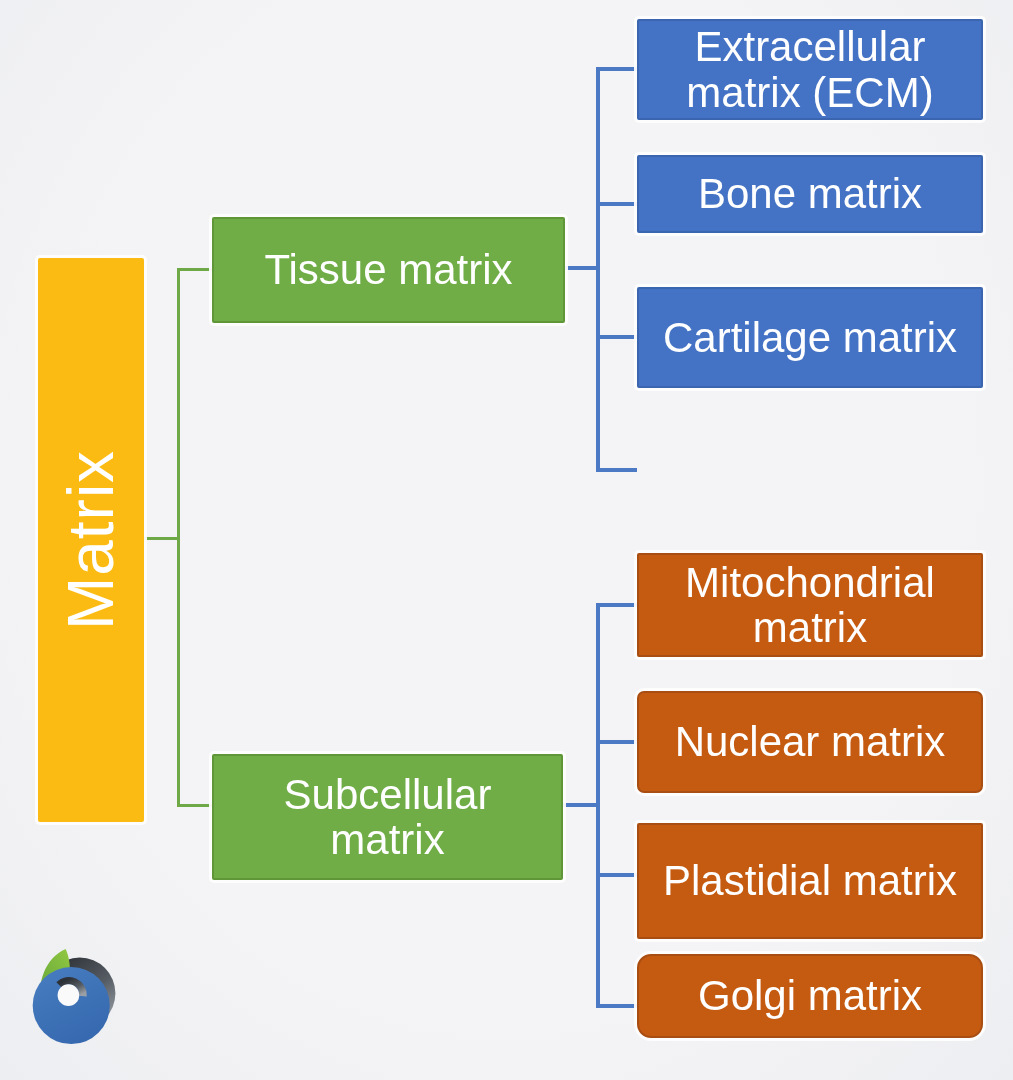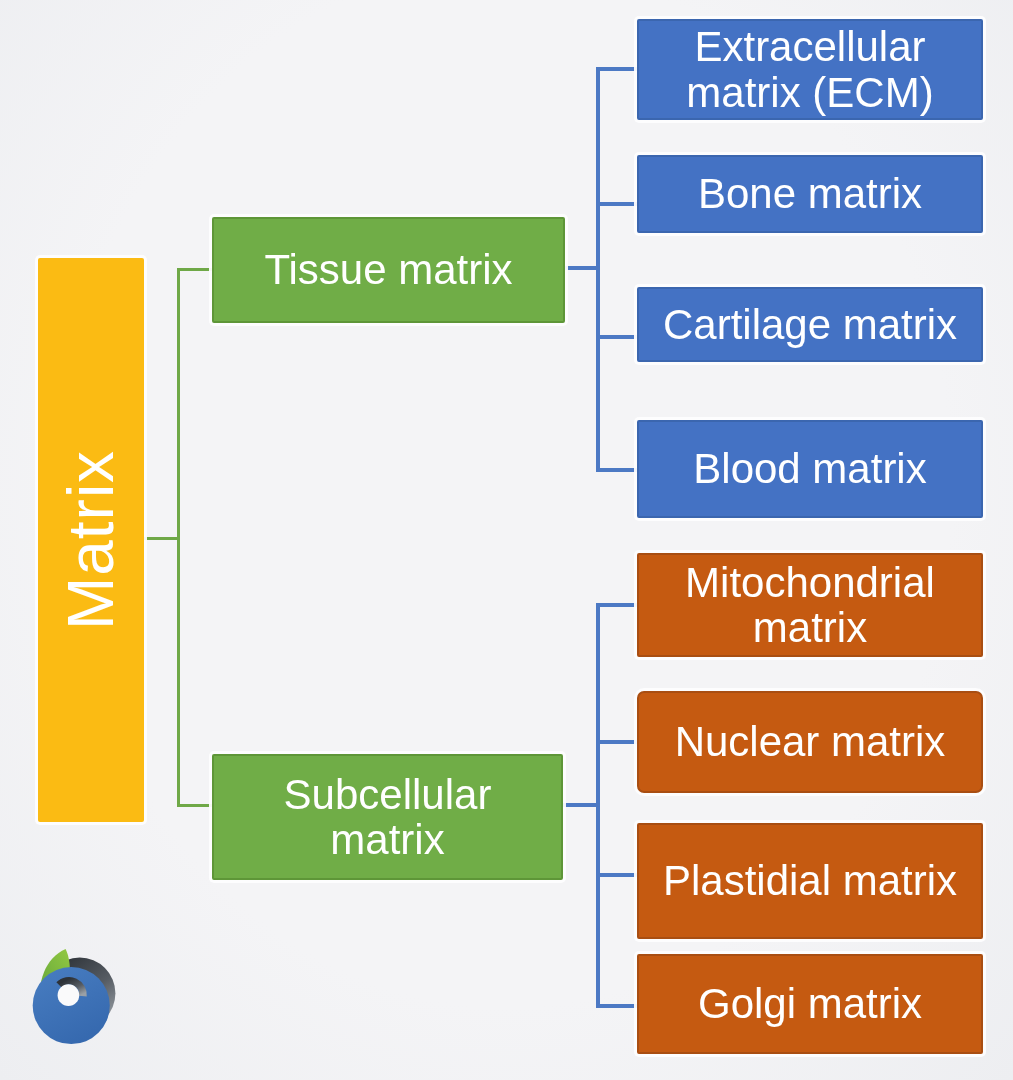--- a/index.html
+++ b/index.html
@@ -19,26 +19,26 @@
     left:212px; width:353px; background:var(--branch-fill);
     border:2px solid var(--branch-border); font-size:42px; line-height:1.08; padding:12px 14px;
   }
   .branch-0 { top:217px; height:106px; }
   .branch-1 { top:754px; width:351px; height:126px; }
   .child-node { left:637px; width:346px; font-size:42px; line-height:1.08; padding:0 12px;justify-content:center; }
   .tissue-child { background:var(--tissue-child-fill); border:2px solid var(--tissue-child-border); }
   .sub-child   { background:var(--subcellular-child-fill); border:2px solid var(--subcellular-child-border); }
   .t0 { top:19px;  height:101px; }
   .t1 { top:155px; height:78px;  }
-  .t2 { top:287px; height:75px; }
+  .t2 { top:287px; height:101px; }
   .t3 { top:420px; height:98px;  }
   .s0 { top:553px; height:104px; }
   .s1 { top:691px; height:102px;border-radius:7px; }
   .s2 { top:823px; height:116px; }
-  .s3 { top:954px; height:100px; }
+  .s3 { top:954px; height:84px;border-radius:14px; }
   .line { position:absolute; z-index:1; }
   .gline { background:var(--connector-green); }
   .bline { background:var(--connector-blue); }
   .g-stub { left:144px; top:537px; width:34px; height:3px; }
   .g-vert { left:177px; top:268px; width:3px;  height:539px; }
   .g-b0   { left:177px; top:268px; width:36px; height:3px; }
   .g-b1   { left:177px; top:804px; width:36px; height:3px; }
   .a-stub { left:565px; top:266px; width:35px; height:4px; }
   .a-vert { left:596px; top:67px;  width:4px;  height:405px; }
   .a-b0 { left:596px; top:67px;  width:41px; height:4px; }
@@ -90,23 +90,20 @@
 
   <div class="node child-node tissue-child t0">
     <span>Extracellular matrix (ECM)</span>
   </div>
   <div class="node child-node tissue-child t1">
     <span>Bone matrix</span>
   </div>
   <div class="node child-node tissue-child t2">
     <span>Cartilage matrix</span>
   </div>
-  <div class="node child-node tissue-child t3">
-    <span>Blood matrix</span>
-  </div>
 
   <div class="node child-node sub-child s0">
     <span>Mitochondrial matrix</span>
   </div>
   <div class="node child-node sub-child s1">
     <span>Nuclear matrix</span>
   </div>
   <div class="node child-node sub-child s2">
     <span>Plastidial matrix</span>
   </div>

